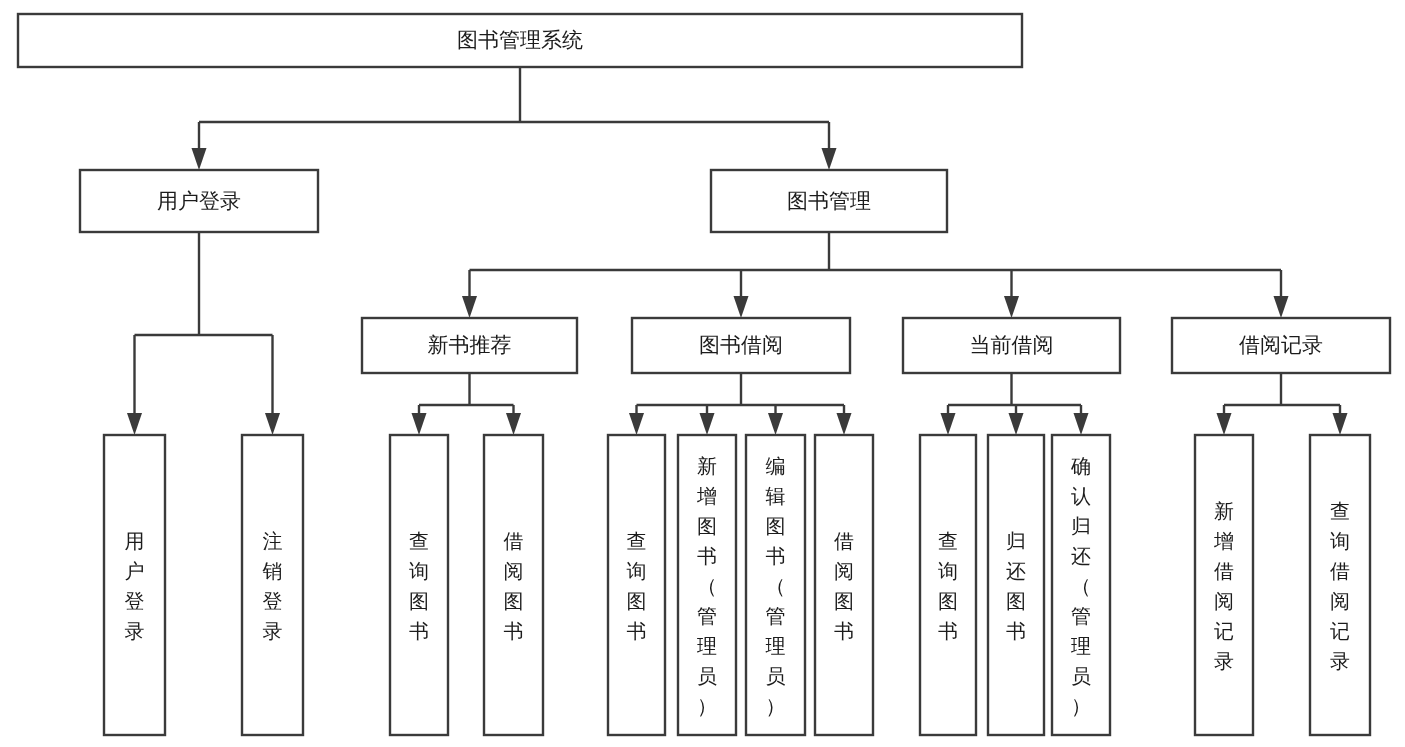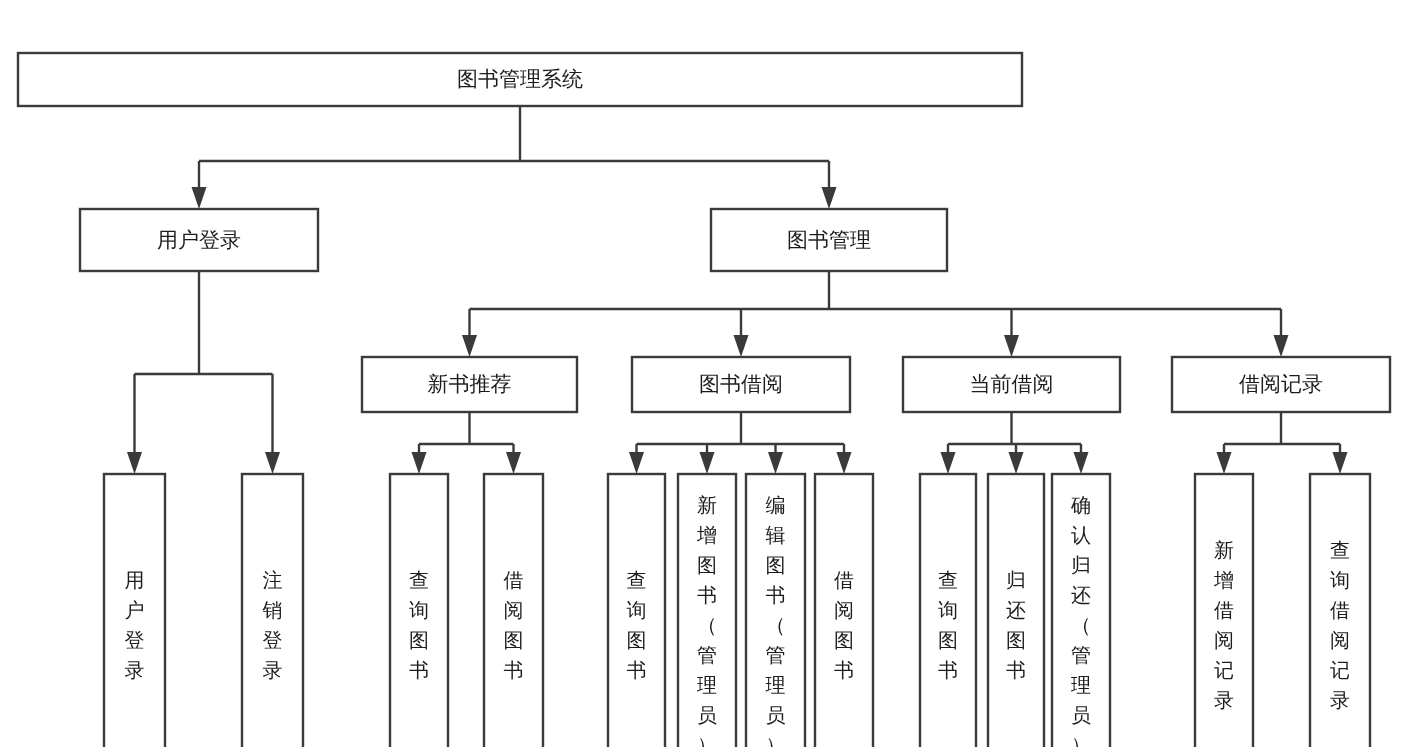--- a/index.html
+++ b/index.html
@@ -12,21 +12,20 @@
     width: 1405px;
     height: 747px;
     font-family: "Liberation Sans", "DejaVu Sans", sans-serif;
     overflow: hidden;
     position: relative;
   }
   #diagram-root {
     position: relative;
     width: 1405px;
     height: 570px;
-    margin-top: 39px;
   }
   svg.diagram-canvas {
     position: absolute;
     top: 0;
     left: 0;
     width: 1405px;
     height: 747px;
     display: block;
   }
   .node-box {

